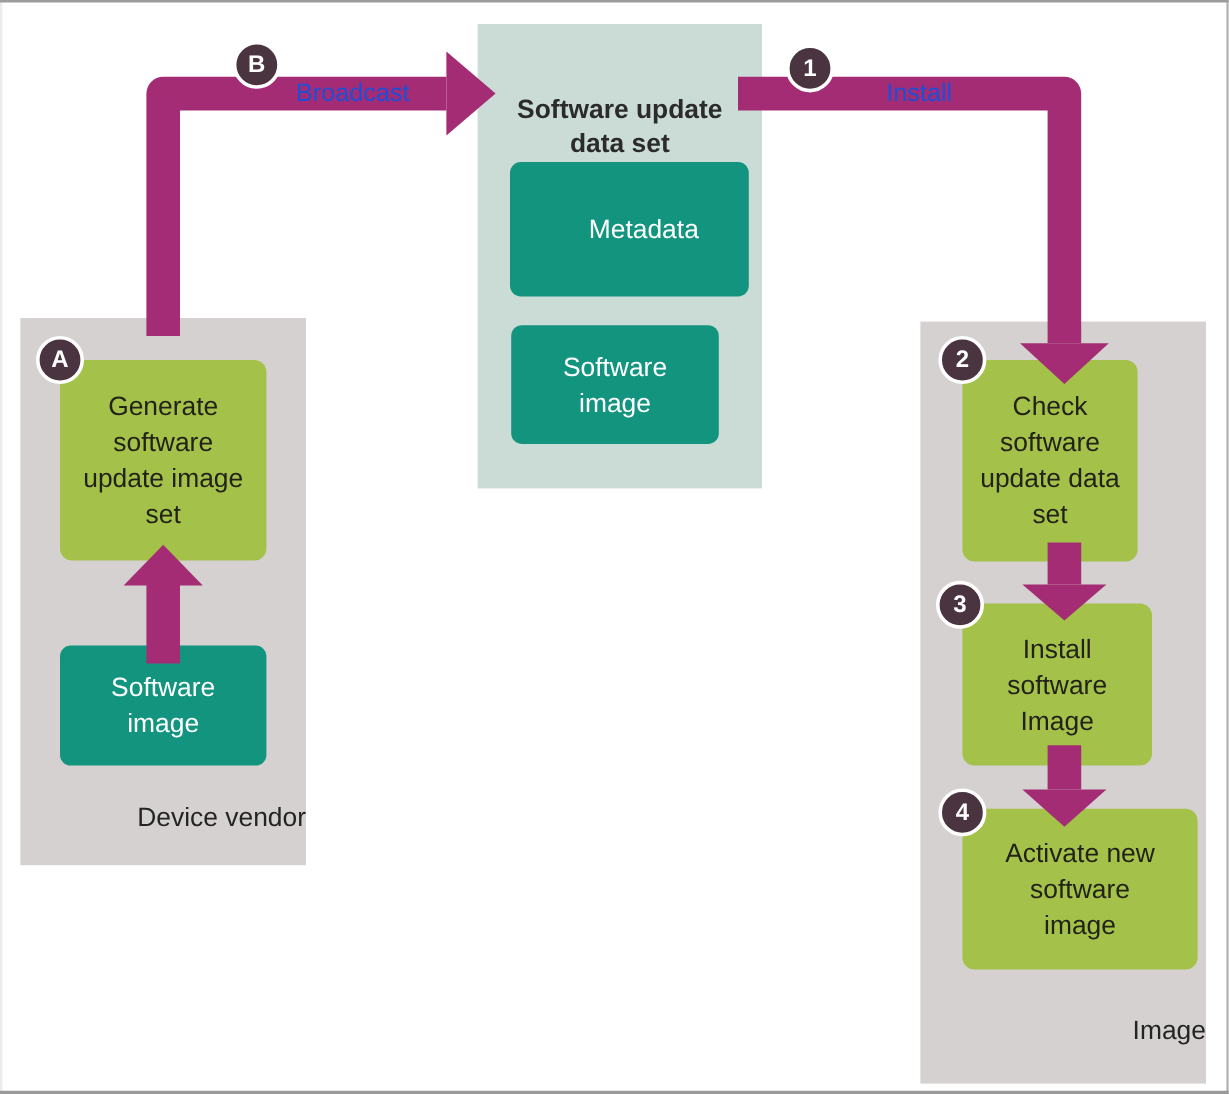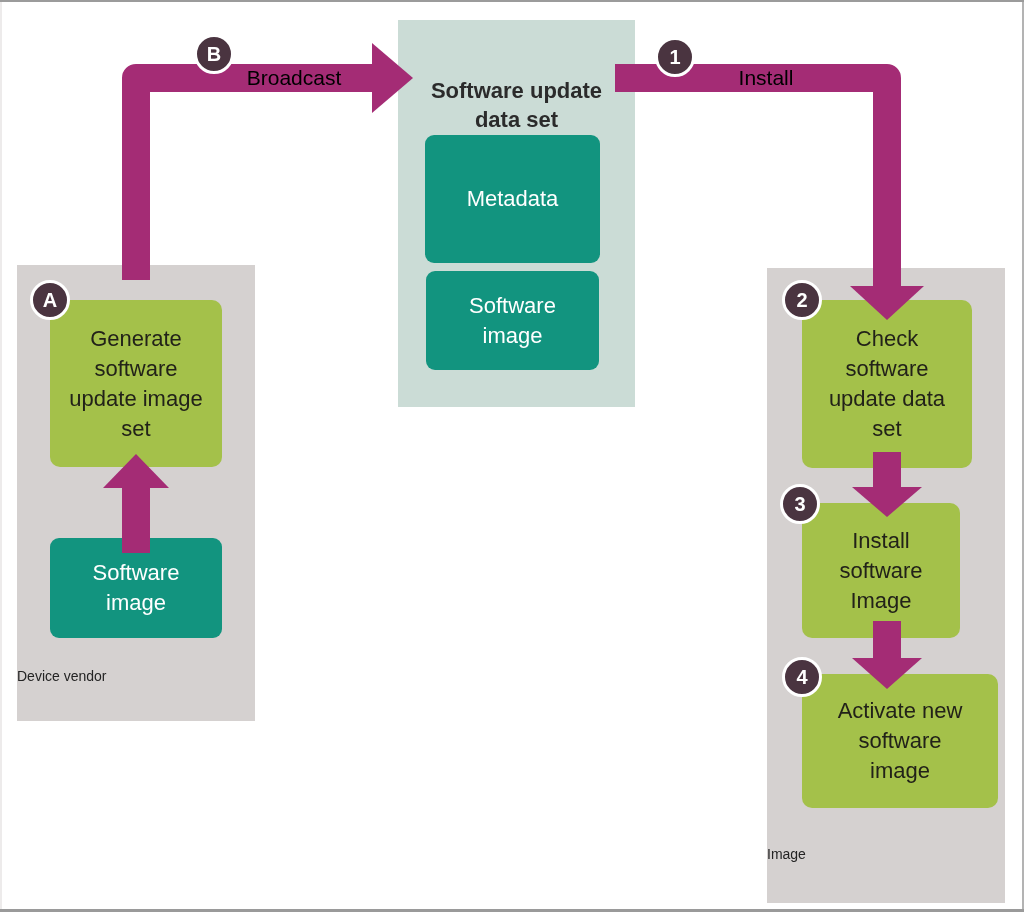--- a/index.html
+++ b/index.html
@@ -29,67 +29,67 @@
     background:var(--teal,#12947f);
     border-radius:9px;color:#ffffff;z-index:2;
   }
   .panel-title{
     position:absolute;left:0;right:0;top:44px;
     text-align:center;white-space:pre-line;
     font-size:22px;font-weight:600;color:#2b2b2b;line-height:29px;margin-top:12px;
   }
   .caption{
     position:absolute;left:0;right:0;
-    text-align:left;font-size:14px;color:#242424;
+    text-align:right;font-size:22px;color:#242424;padding-left:44px;
   }
   .arrow-svg{position:absolute;left:0;top:0;z-index:5;pointer-events:none;}
   .arrow-stroke{stroke:var(--magenta,#a42c75);stroke-width:28;fill:none;stroke-linejoin:round;}
   .arrow-head{fill:var(--magenta,#a42c75);}
   .badge{
     position:absolute;z-index:7;box-sizing:border-box;
     width:40px;height:40px;border-radius:50%;
     background:var(--badge,#4a3440);border:3px solid #ffffff;
     color:#ffffff;font-size:20px;font-weight:bold;
     display:flex;align-items:center;justify-content:center;
   }
   .flow-label{
     position:absolute;z-index:6;width:120px;height:28px;line-height:28px;
-    text-align:center;color:#000000;font-size:21px;
+    text-align:center;color:#1d4ed8;font-size:21px;
   }
 </style>
 </head>
 <body>
 
 <div class="canvas">
 
   <div class="panel panel-gray" style="left:17px;top:265px;width:238px;height:456px;z-index:1;">
     <div class="caption" style="top:403px;">Device vendor</div>
   </div>
 
   <div class="panel panel-gray" style="left:767px;top:268px;width:238px;height:635px;z-index:1;">
     <div class="caption" style="top:578px;">Image</div>
   </div>
 
   <div class="panel panel-lightteal" style="left:398px;top:20px;width:237px;height:387px;z-index:1;">
     <div class="panel-title">Software update
 data set</div>
   </div>
 
-  <div class="box box-teal" style="left:425px;top:135px;width:175px;height:128px;">Metadata</div>
+  <div class="box box-teal" style="left:425px;top:135px;width:175px;height:112px;padding-left:24px;">Metadata</div>
   <div class="box box-teal" style="left:426px;top:271px;width:173px;height:99px;">Software
 image</div>
 
   <div class="box box-green" style="left:50px;top:300px;width:172px;height:167px;">Generate
 software
 update image
 set</div>
   <div class="box box-teal" style="left:50px;top:538px;width:172px;height:100px;">Software
 image</div>
 
-  <div class="box box-green" style="left:802px;top:300px;width:170px;height:168px;">Check
+  <div class="box box-green" style="left:802px;top:300px;width:146px;height:168px;">Check
 software
 update data
 set</div>
   <div class="box box-green" style="left:802px;top:503px;width:158px;height:135px;">Install
 software
 Image</div>
   <div class="box box-green" style="left:802px;top:674px;width:196px;height:134px;">Activate new
 software
 image</div>
 

